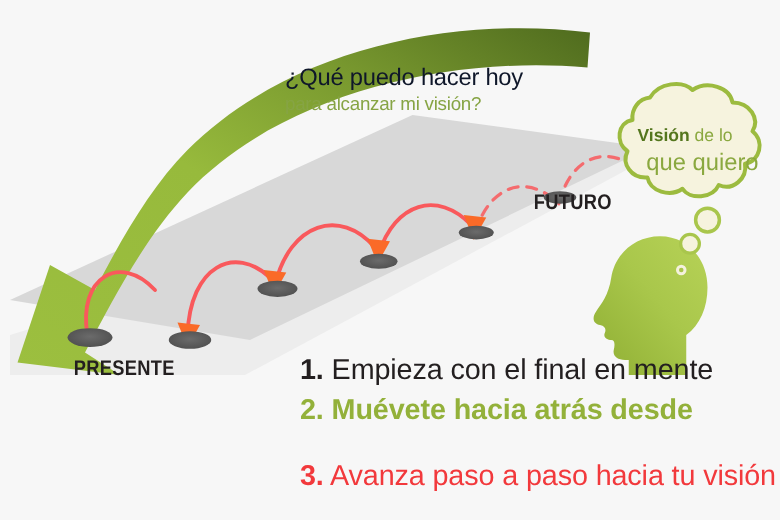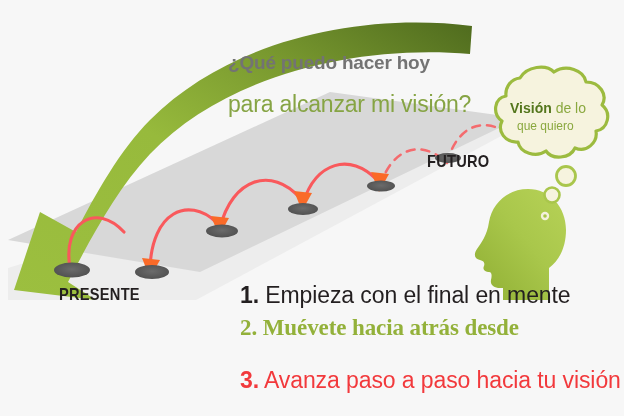--- a/index.html
+++ b/index.html
@@ -25,49 +25,48 @@
   .txt {
     position: absolute;
     white-space: nowrap;
     line-height: 1.12;
   }
   
   #q-line1 {
     left: 228px;
     top: 52px;
     font-size: 19px;
-    font-weight: bold;
-    color: #737373;
+    font-weight: normal;
+    color: #0f172a;
     letter-spacing: -0.2px;
   }
   #q-line2 {
     left: 228px;
     top: 76px;
-    font-size: 23px;
+    font-size: 15px;
     font-weight: normal;
     color: #86a444;
     letter-spacing: -0.2px;
-    margin-top: 16px;
   }
   
   #bubble-line1 {
     left: 510px;
     top: 101px;
     font-size: 14px;
     color: #8aa83f;
   }
   #bubble-line1 b {
     color: #54761d;
     font-weight: bold;
     margin-top: 14px;
   }
   #bubble-line2 {
     left: 517px;
     top: 120px;
-    font-size: 12px;
+    font-size: 19px;
     color: #8aa83f;
   }
   
   .roadlabel {
     font-weight: bold;
     color: #231f20;
     font-size: 17px;
     letter-spacing: 0.3px;
     transform: scaleX(0.86);
     transform-origin: left center;
@@ -75,21 +74,21 @@
   #label-presente { left: 59px; top: 285px; }
   #label-futuro   { left: 427px; top: 152px; }
   
   .listitem {
     font-size: 23px;
     letter-spacing: -0.1px;
   }
   .listitem .num { font-weight: bold; }
   #item1 { left: 240px; top: 283px; color: #231f20; }
   #item1 .num { color: #231f20; }
-  #item2a { left: 240px; top: 315px; color: #93b13a; font-weight: bold; font-family: Liberation Serif, serif; }
+  #item2a { left: 240px; top: 315px; color: #93b13a; font-weight: bold; }
   #item2b { left: 258px; top: 338px; color: #93b13a; font-weight: bold; }
   #item3 { left: 240px; top: 368px; color: #f2393c; }
   #item3 .num { color: #f2393c; font-weight: bold; }
 </style>
 </head>
 <body>
 
 <div id="canvas">
 
   <svg id="art" viewBox="0 0 624 416">

